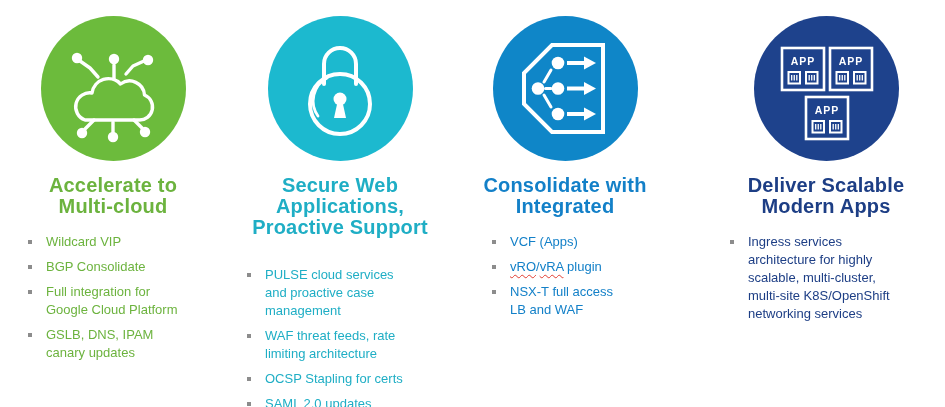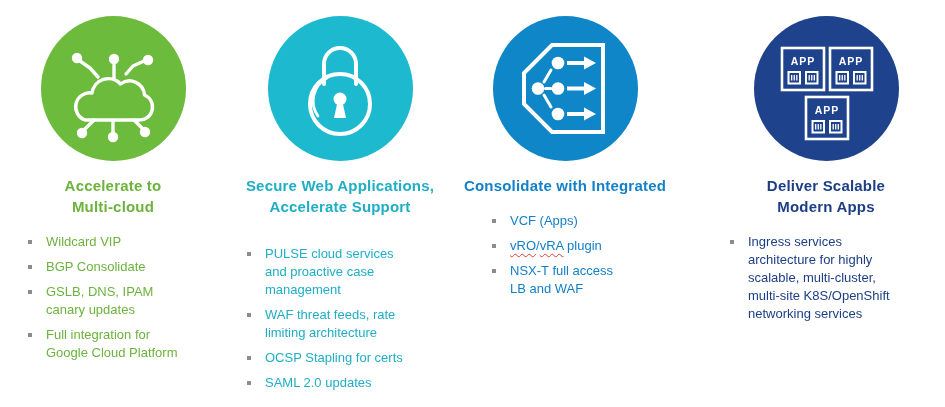--- a/index.html
+++ b/index.html
@@ -25,21 +25,21 @@
     border-radius: 50%;
     background: var(--circle, #888);
     margin: 16px auto 0;
     display: flex; align-items: flex-start; justify-content: center;
   }
   .circle svg { width: 145px; height: 145px; display: block; }
 
   .heading {
     margin: 14px 0 0;
     text-align: center;
-    font-size: 15px;
+    font-size: 20px;
     font-weight: 700;
     line-height: 21px;
     letter-spacing: 0.2px;
     color: var(--accent, #333);
   }
 
   .bullets {
     list-style: none;
     margin: 16px 0 0;
     padding: 0;
@@ -97,40 +97,40 @@
           <circle cx="41" cy="117" r="5.2"></circle>
           <circle cx="72" cy="121" r="5.2"></circle>
           <circle cx="104" cy="116" r="5.2"></circle>
         </g>
       </svg>
     </div>
     <h2 class="heading"><span>Accelerate to</span><br><span>Multi-cloud</span></h2>
     <ul class="bullets">
         <li><span>Wildcard VIP</span></li>
         <li><span>BGP Consolidate</span></li>
+        <li><span>Full integration for Google Cloud Platform</span></li>
         <li><span>GSLB, DNS, IPAM canary updates</span></li>
-        <li><span>Full integration for Google Cloud Platform</span></li>
       </ul>
   </div>
 
   <div class="col c1" style="--accent: #1FAEC5; --circle: #1CB9CF;">
     <div class="circle">
       <svg viewBox="0 0 145 145" xmlns="http://www.w3.org/2000/svg">
         <g fill="none" stroke="#ffffff" stroke-width="4" stroke-linecap="round">
           <path d="M56 68 V48 a16 16 0 0 1 32 0 V68"></path>
           <circle cx="72" cy="88" r="30"></circle>
           <path d="M50 100 A26 26 0 0 1 59 62" stroke-width="2.8"></path>
         </g>
         <g fill="#ffffff" stroke="none">
           <circle cx="72" cy="83" r="6.5"></circle>
           <path d="M69.5 86 L66 102 H78 L74.5 86 Z"></path>
         </g>
       </svg>
     </div>
-    <h2 class="heading"><span>Secure Web Applications,</span><br><span>Accelerate Support</span></h2>
+    <h2 class="heading"><span>Secure Web Applications,</span><br><span>Proactive Support</span></h2>
     <ul class="bullets">
         <li><span>PULSE cloud services and proactive case management</span></li>
         <li><span>WAF threat feeds, rate limiting architecture</span></li>
         <li><span>OCSP Stapling for certs</span></li>
         <li><span>SAML 2.0 updates</span></li>
       </ul>
   </div>
 
   <div class="col c2" style="--accent: #1380C8; --circle: #0F86C8;">
     <div class="circle">

